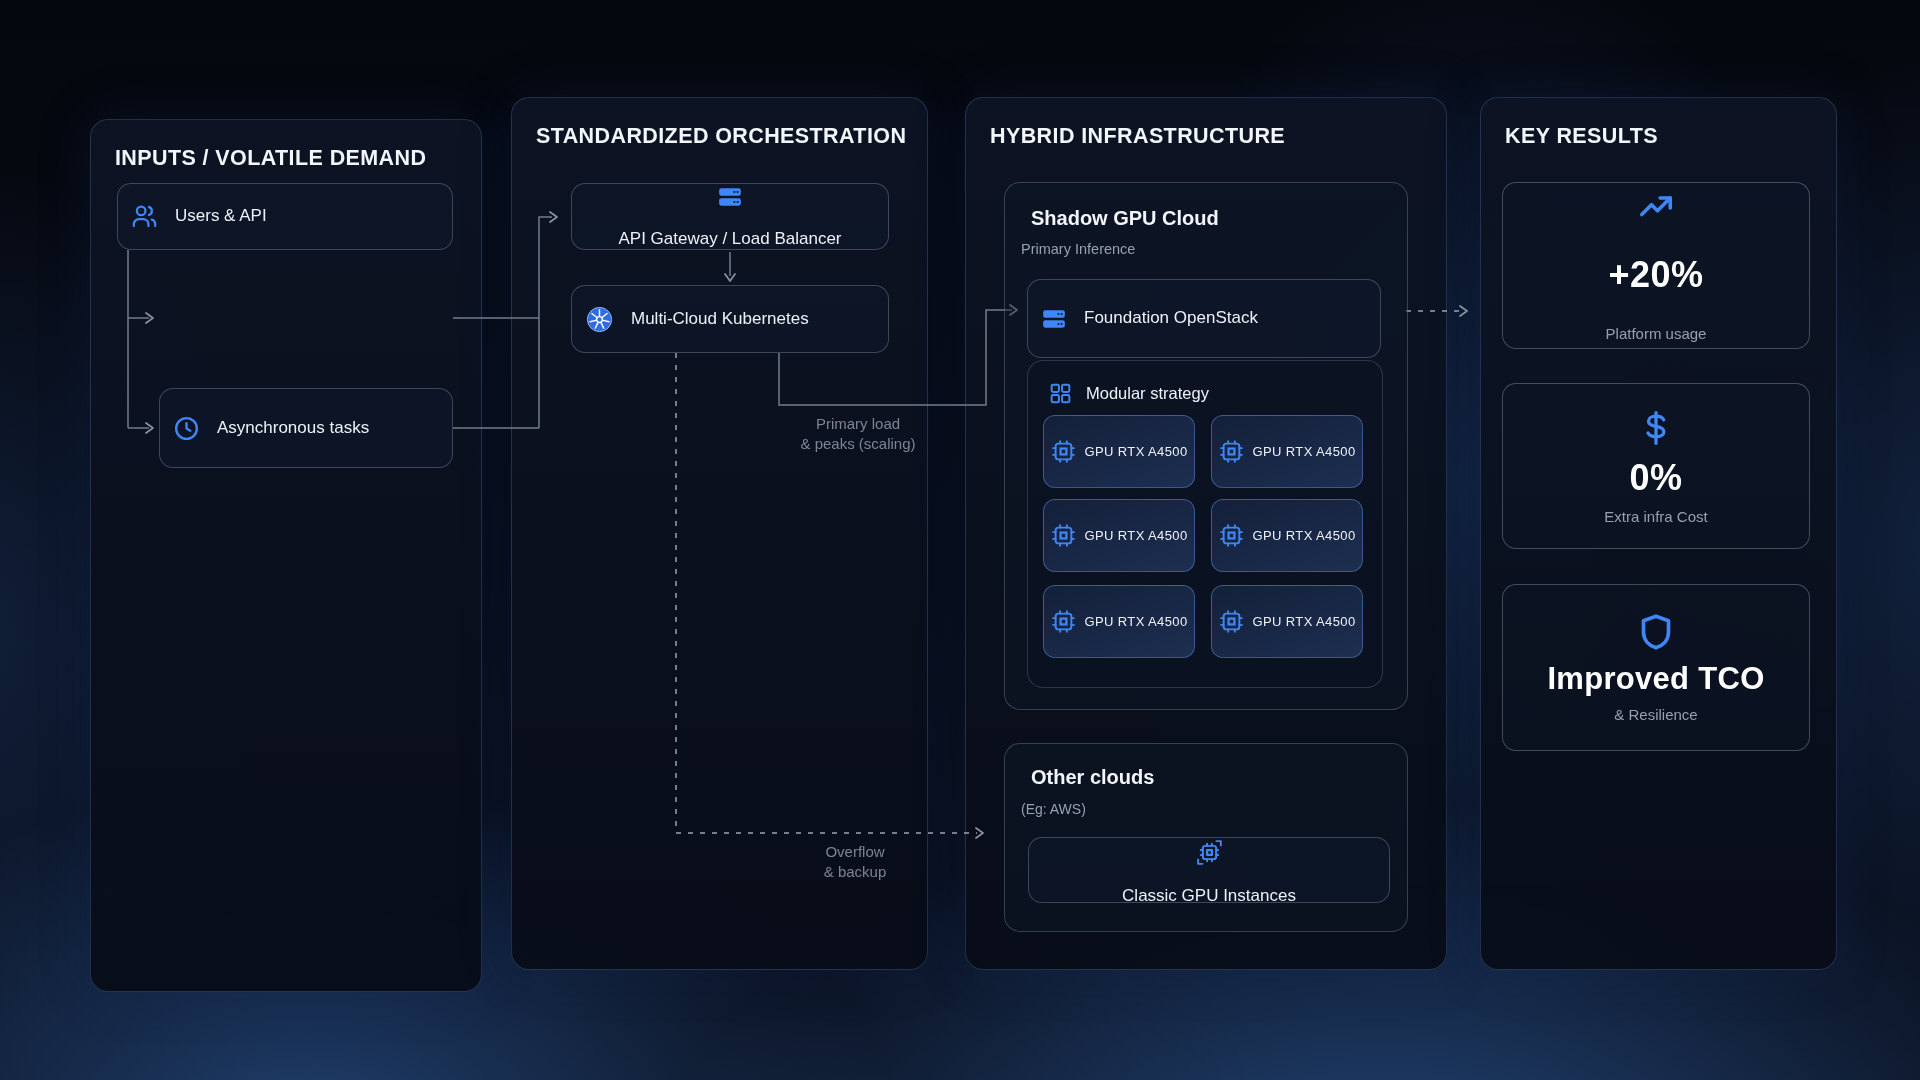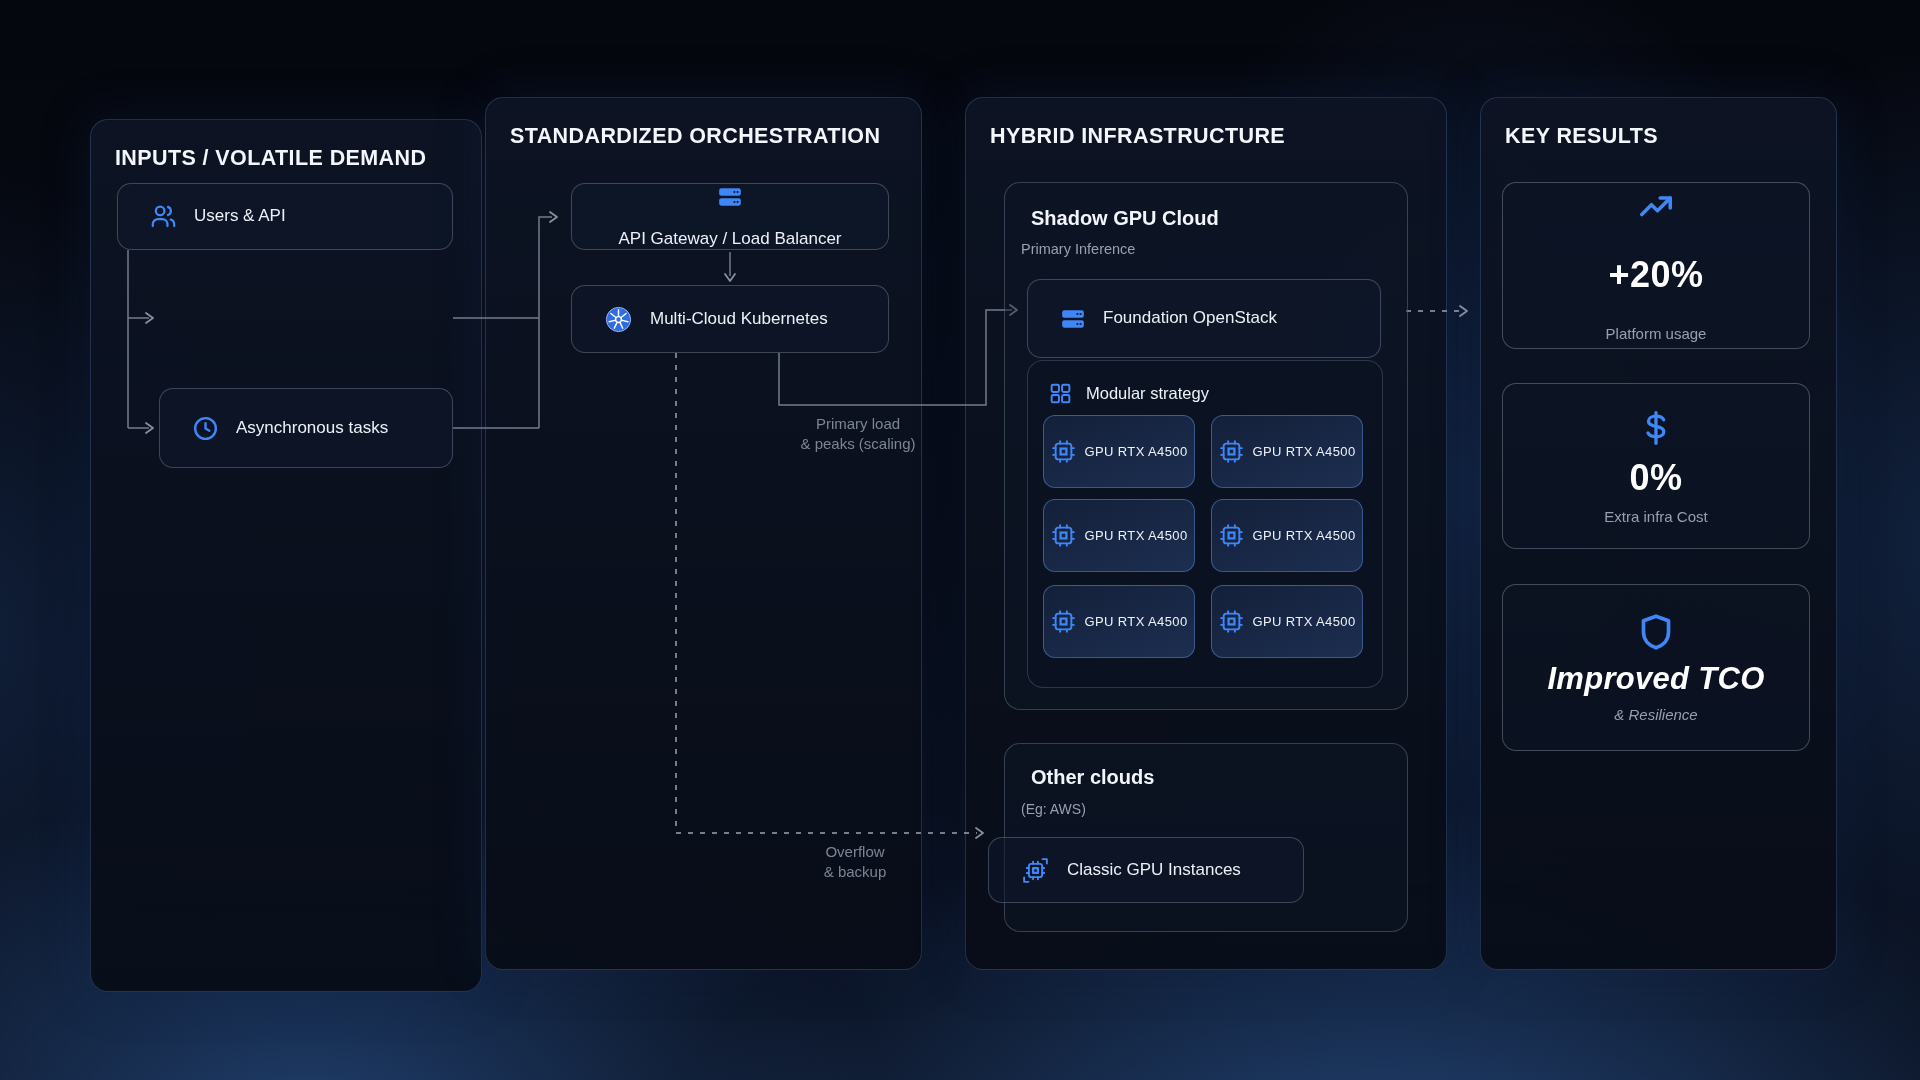--- a/index.html
+++ b/index.html
@@ -14,40 +14,40 @@
       radial-gradient(480px 760px at -1% 58%,  rgba(40,85,155,.26),  rgba(40,85,155,0) 60%),
       linear-gradient(180deg,#05070e 0%,#070b15 55%,#0a1120 100%);
   }
   .panel{
     position:absolute;border-radius:18px;
     background:linear-gradient(180deg,rgba(13,20,36,.95),rgba(8,13,24,.97));
     border:1px solid rgba(104,146,214,.26);
     box-shadow:0 0 50px rgba(18,45,95,.25);
   }
   #panel-inputs{left:90px;top:97px;width:390px;height:871px;margin-top:22px;}
-  #panel-orchestration{left:485px;top:97px;width:415px;height:871px;padding-left:20px;}
+  #panel-orchestration{left:511px;top:97px;width:415px;height:871px;}
   #panel-hybrid{left:965px;top:97px;width:480px;height:871px;}
   #panel-results{left:1480px;top:97px;width:355px;height:871px;}
   .panel-title{
     position:absolute;left:24px;top:26px;
     font-size:21.5px;font-weight:600;letter-spacing:.4px;color:#f3f6fb;white-space:nowrap;
   }
   .node{
-    position:absolute;display:flex;align-items:center;gap:17px;padding:0 32px;
+    position:absolute;display:flex;align-items:center;gap:17px;padding:0 13px;
     border-radius:14px;border:1px solid rgba(148,160,180,.36);
     background:rgba(15,24,43,.55);box-sizing:border-box;
   }
   .node-label{font-size:17px;font-weight:500;color:#edf1f7;line-height:1.42;}
   #node-users{left:117px;top:183px;width:336px;height:67px;}
   #node-realtime{left:159px;top:278px;width:294px;height:80px;}
   #node-async{left:159px;top:388px;width:294px;height:80px;}
   #node-gateway{left:571px;top:183px;width:318px;height:67px;flex-direction:column;}
   #node-k8s{left:571px;top:285px;width:318px;height:68px;}
   #node-foundation{left:1027px;top:279px;width:354px;height:79px;}
-  #node-classic{left:988px;top:837px;width:316px;height:66px;}
+  #node-classic{left:1028px;top:837px;width:362px;height:66px;flex-direction:column;}
   .card{
     position:absolute;border-radius:16px;
     border:1px solid rgba(140,154,176,.34);background:rgba(14,23,41,.42);
   }
   #card-shadow{left:1004px;top:182px;width:402px;height:526px;}
   #card-other{left:1004px;top:743px;width:402px;height:187px;}
   #card-modular{left:1027px;top:360px;width:354px;height:326px;border-color:rgba(126,140,162,.30);background:rgba(11,19,35,.55);}
   .card-title{position:absolute;left:26px;font-size:20px;font-weight:600;color:#f2f5fa;white-space:nowrap;}
   .card-subtitle{position:absolute;left:16px;font-size:14.5px;color:#95a0b2;white-space:nowrap;}
   #card-shadow .card-title{top:24px;}
@@ -68,21 +68,21 @@
   #gpu-3{left:1043px;top:499px;} #gpu-4{left:1211px;top:499px;}
   #gpu-5{left:1043px;top:585px;} #gpu-6{left:1211px;top:585px;}
   .result-card{
     position:absolute;left:1502px;width:308px;border-radius:14px;
     border:1px solid rgba(150,162,182,.40);background:rgba(13,22,40,.35);
     display:flex;flex-direction:column;align-items:center;justify-content:center;
     box-sizing:border-box;
   }
   #result-usage{top:182px;height:167px;gap:29px;}
   #result-cost{top:383px;height:166px;gap:9px;}
-  #result-tco{top:584px;height:167px;gap:9px;font-style:italic;}
+  #result-tco{top:584px;height:167px;gap:9px;}
   .result-value{font-size:36px;font-weight:700;color:#ffffff;letter-spacing:.5px;}
   #result-tco .result-value{font-size:31px;font-weight:600;letter-spacing:.3px;}
   .result-label{font-size:15px;color:#96a0b2;}
   .edge-label{
     position:absolute;width:140px;text-align:center;
     font-size:15px;line-height:1.35;color:#7b8595;
   }
   #label-primary{left:788px;top:414px;}
   #label-overflow{left:785px;top:842px;}
   #connector-layer{position:absolute;left:0;top:0;pointer-events:none;}

